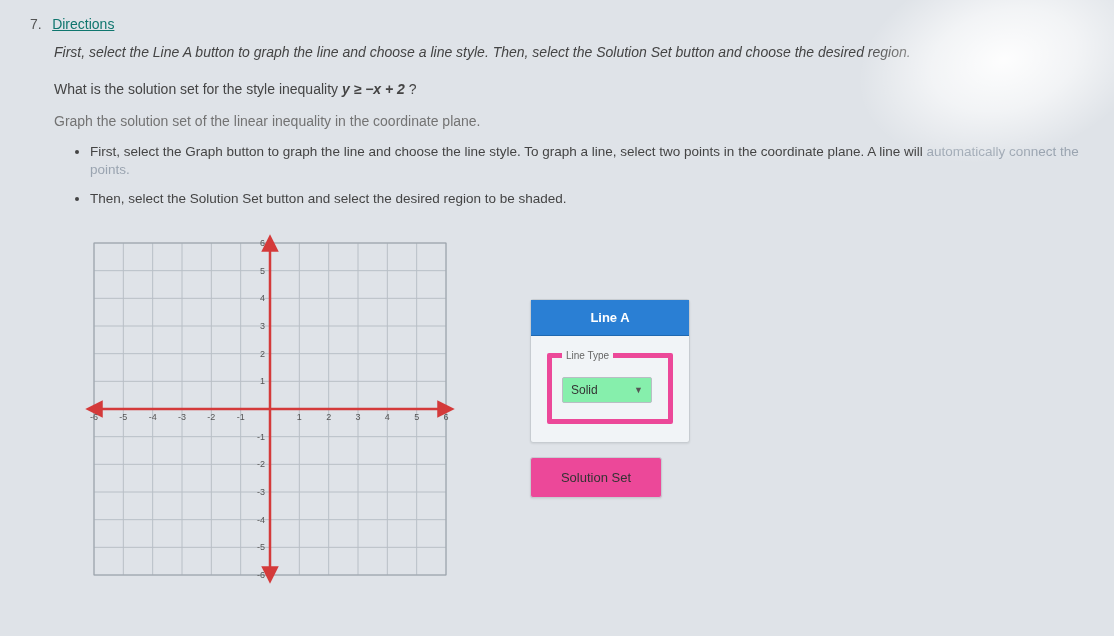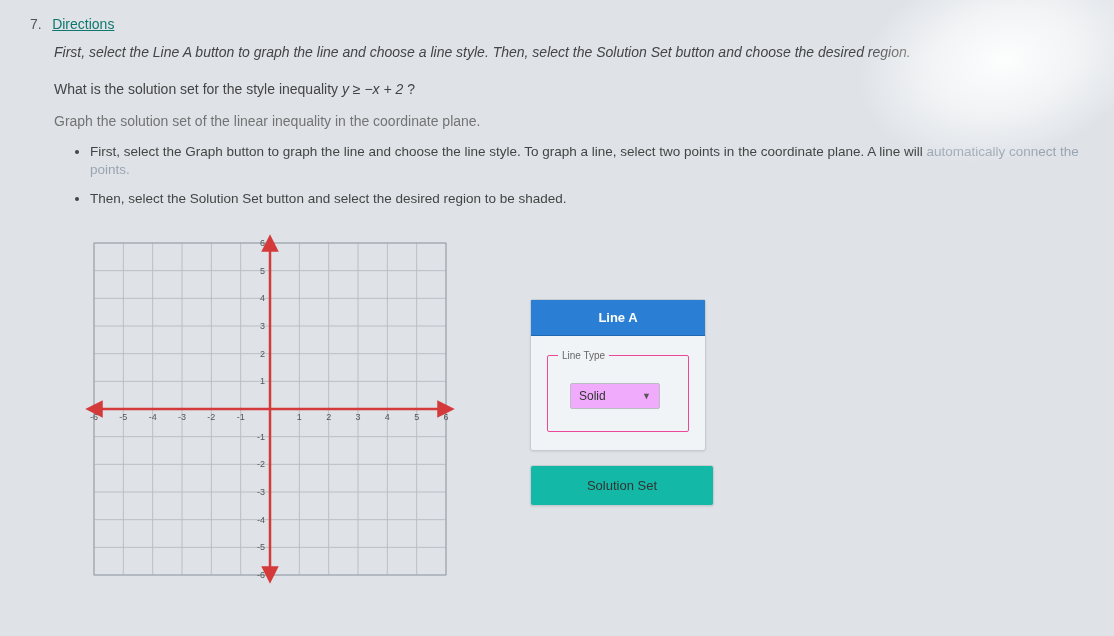--- a/index.html
+++ b/index.html
@@ -72,71 +72,71 @@
     }
     
     .panel-group {
       margin-left: 70px;
       margin-top: 70px;
       display: flex;
       flex-direction: column;
       gap: 14px;
     }
     .panel {
-      width: 176px;
+      width: 160px;
       background: #f1f4f7;
       border: 1px solid #c7ccd1;
       border-radius: 3px;
       box-shadow: 0 1px 2px rgba(0,0,0,0.08);
     }
     .panel-header {
       text-align: center;
       padding: 10px 0;
       font-size: 13px;
       font-weight: bold;
     }
     .panel-header.active {
       background: #2a7fd4;
       color: #fff;
       border-bottom: 1px solid #1f68b0;
     }
     .panel-body {
       padding: 14px 16px 18px 16px;
     }
     fieldset.line-type {
-      border: 1px solid #ec4899;
+      border: 5px solid #ec4899;
       border-radius: 2px;
       padding: 10px 16px 10px 10px;
     }
     fieldset.line-type legend {
       font-size: 10px;
       color: #666;
       padding: 0 4px;
     }
     .select-box {
-      background: #f0abfc;
+      background: #86efac;
       border: 1px solid #b8bec4;
       border-radius: 2px;
       padding: 5px 8px;
       font-size: 12px;
       color: #333;
       display: flex;
       justify-content: space-between;
       align-items: center;
       cursor: pointer;
       width: 90px;
-      margin: 12px auto;
+      margin: 6px auto;
     }
     .caret {
       font-size: 9px;
       color: #555;
     }
     .btn-simple {
-      width: 184px;
-      background: #14b8a6;
+      width: 132px;
+      background: #ec4899;
       border: 1px solid #c7ccd1;
       border-radius: 3px;
       text-align: center;
       padding: 12px 0;
       font-size: 13px;
       color: #333;
       cursor: pointer;
       box-shadow: 0 1px 2px rgba(0,0,0,0.08);
     }
     .glare {
@@ -155,21 +155,21 @@
 
 <div>
   <span class="question-num">7.</span>
   <span class="directions-link">Directions</span>
 </div>
 
 <p class="intro-text">First, select the Line A button to graph the line and choose a line style. Then, select the Solution Set button and choose the desired region.</p>
 
 <p class="question-text">
   <span>What is the solution set for the style inequality </span>
-  <span style="font-style:italic;">y ≥ −x + 2</span>
+  <span style="font-style:italic;font-weight:bold;">y ≥ −x + 2</span>
   <span>?</span>
 </p>
 
 <p class="instruction-text">Graph the solution set of the linear inequality in the coordinate plane.</p>
 
 <ul class="steps">
   <li>
     <span>First, select the Graph button to graph the line and choose the line style. To graph a line, select two points in the coordinate plane. A line will </span><span class="faded">automatically connect the points.</span>
   </li>
   <li>

